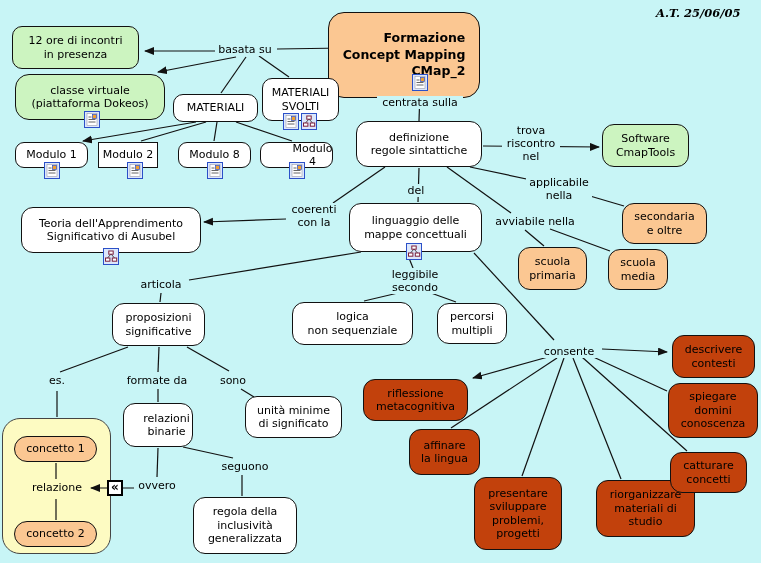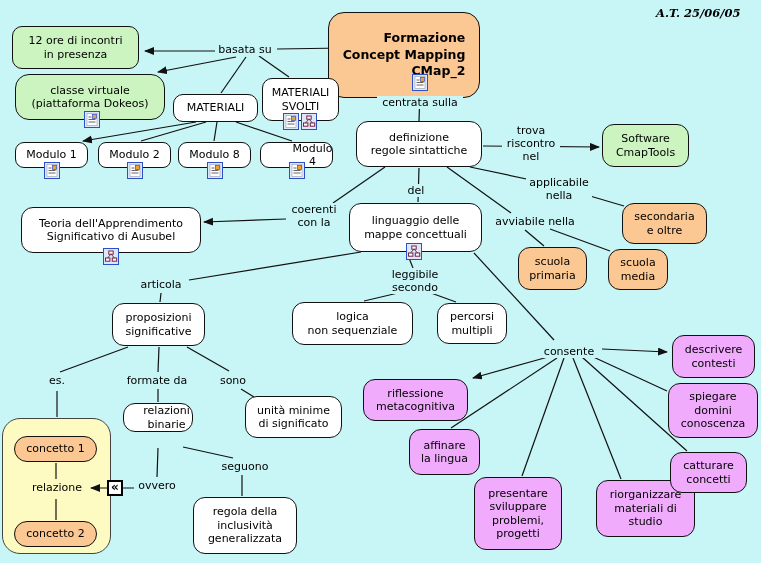--- a/index.html
+++ b/index.html
@@ -16,21 +16,21 @@
   }
   .node{
     position:absolute; z-index:2; box-sizing:border-box;
     display:flex; align-items:center; justify-content:center;
     text-align:center; white-space:pre-line;
     font-size:11px; line-height:1.22; padding:1px 3px;
     border:1.4px solid #111; border-radius:12px; background:#fff;
   }
   .node.green{background:#ccf4c0;}
   .node.orange{background:#fbc792;}
-  .node.yellow{background:#f0abfc;}
+  .node.yellow{background:#c2410c;}
   .node.pill{border-radius:13px;}
   .node.title{font-weight:bold; font-size:12.5px; line-height:1.35; border-radius:16px; border-width:1.8px;}
   .label{
     position:absolute; z-index:2;
     text-align:center; white-space:pre-line;
     font-size:11px; line-height:1.2;
     background:#c8f5f6;
   }
   .label.onyellow{background:#fdfbc2;}
   .icon{position:absolute; z-index:3; line-height:0;}
@@ -110,21 +110,21 @@
 Concept Mapping
 CMap_2</div>
   <div class="node green" style="left:12px;top:26px;width:127px;height:43px;border-radius:10px;">12 ore di incontri
 in presenza</div>
   <div class="node green" style="left:15px;top:74px;width:150px;height:46px;border-radius:14px;">classe virtuale
 (piattaforma Dokeos)</div>
   <div class="node" style="left:173px;top:94px;width:85px;height:28px;border-radius:10px;">MATERIALI</div>
   <div class="node" style="left:262px;top:78px;width:77px;height:43px;border-radius:10px;">MATERIALI
 SVOLTI</div>
   <div class="node" style="left:15px;top:142px;width:73px;height:26px;border-radius:9px;">Modulo 1</div>
-  <div class="node" style="left:98px;top:142px;width:73px;height:26px;border-radius:8px;">Modulo 2</div>
+  <div class="node" style="left:98px;top:142px;width:60px;height:26px;border-radius:0;">Modulo 2</div>
   <div class="node" style="left:178px;top:142px;width:73px;height:26px;border-radius:9px;">Modulo 8</div>
   <div class="node" style="left:260px;top:142px;width:73px;height:26px;border-radius:9px;padding-left:35px;">Modulo 4</div>
   <div class="node" style="left:356px;top:121px;width:126px;height:46px;">definizione
 regole sintattiche</div>
   <div class="node green" style="left:602px;top:124px;width:87px;height:43px;">Software
 CmapTools</div>
   <div class="node orange" style="left:622px;top:203px;width:85px;height:41px;">secondaria
 e oltre</div>
   <div class="node orange" style="left:518px;top:247px;width:69px;height:43px;">scuola
 primaria</div>
@@ -133,21 +133,21 @@
   <div class="node" style="left:21px;top:207px;width:180px;height:46px;">Teoria dell'Apprendimento
 Significativo di Ausubel</div>
   <div class="node" style="left:349px;top:203px;width:133px;height:49px;">linguaggio delle
 mappe concettuali</div>
   <div class="node" style="left:292px;top:302px;width:121px;height:43px;">logica
 non sequenziale</div>
   <div class="node" style="left:112px;top:303px;width:93px;height:43px;">proposizioni
 significative</div>
   <div class="node" style="left:437px;top:303px;width:70px;height:41px;">percorsi
 multipli</div>
-  <div class="node" style="left:123px;top:403px;width:70px;height:29px;padding-left:20px;">relazioni
+  <div class="node" style="left:123px;top:403px;width:70px;height:44px;padding-left:20px;">relazioni
 binarie</div>
   <div class="node" style="left:245px;top:396px;width:97px;height:42px;">unità minime
 di significato</div>
   <div class="node" style="left:193px;top:497px;width:104px;height:57px;">regola della
 inclusività
 generalizzata</div>
   <div class="node orange pill" style="left:14px;top:436px;width:83px;height:26px;">concetto 1</div>
   <div class="node orange pill" style="left:14px;top:521px;width:83px;height:26px;">concetto 2</div>
   <div class="node yellow" style="left:363px;top:379px;width:105px;height:42px;">riflessione
 metacognitiva</div>

